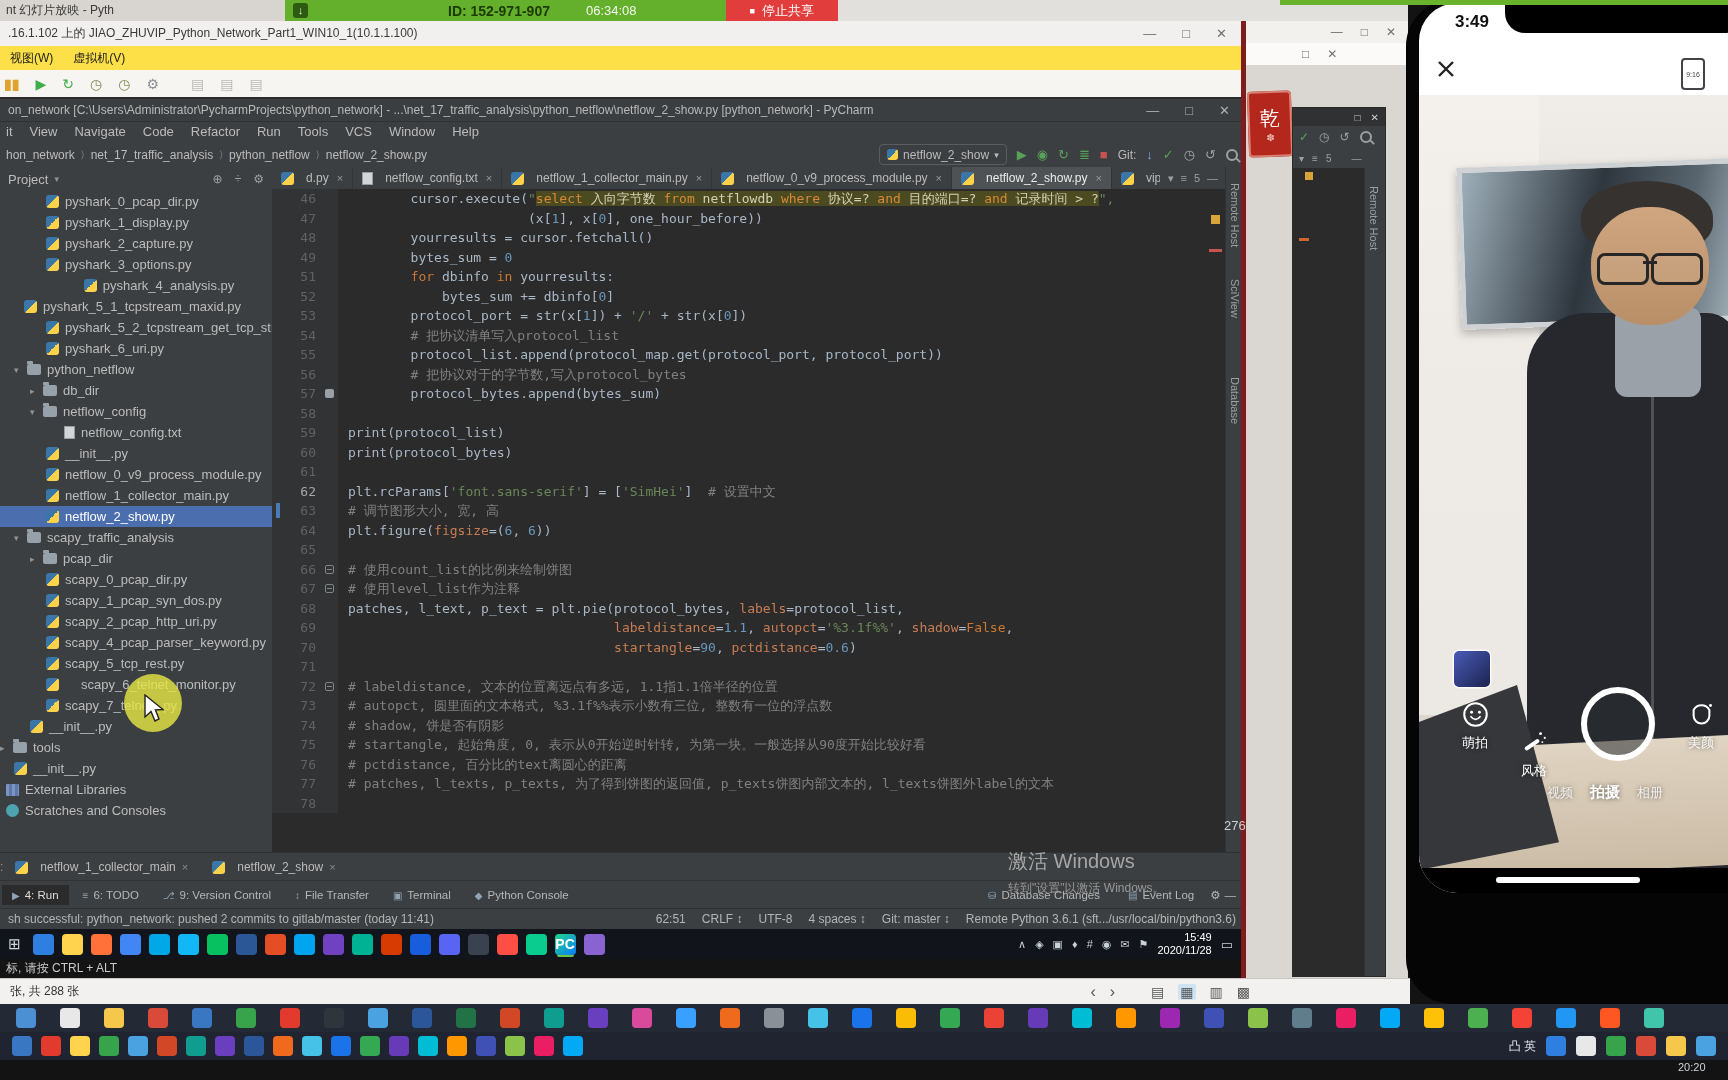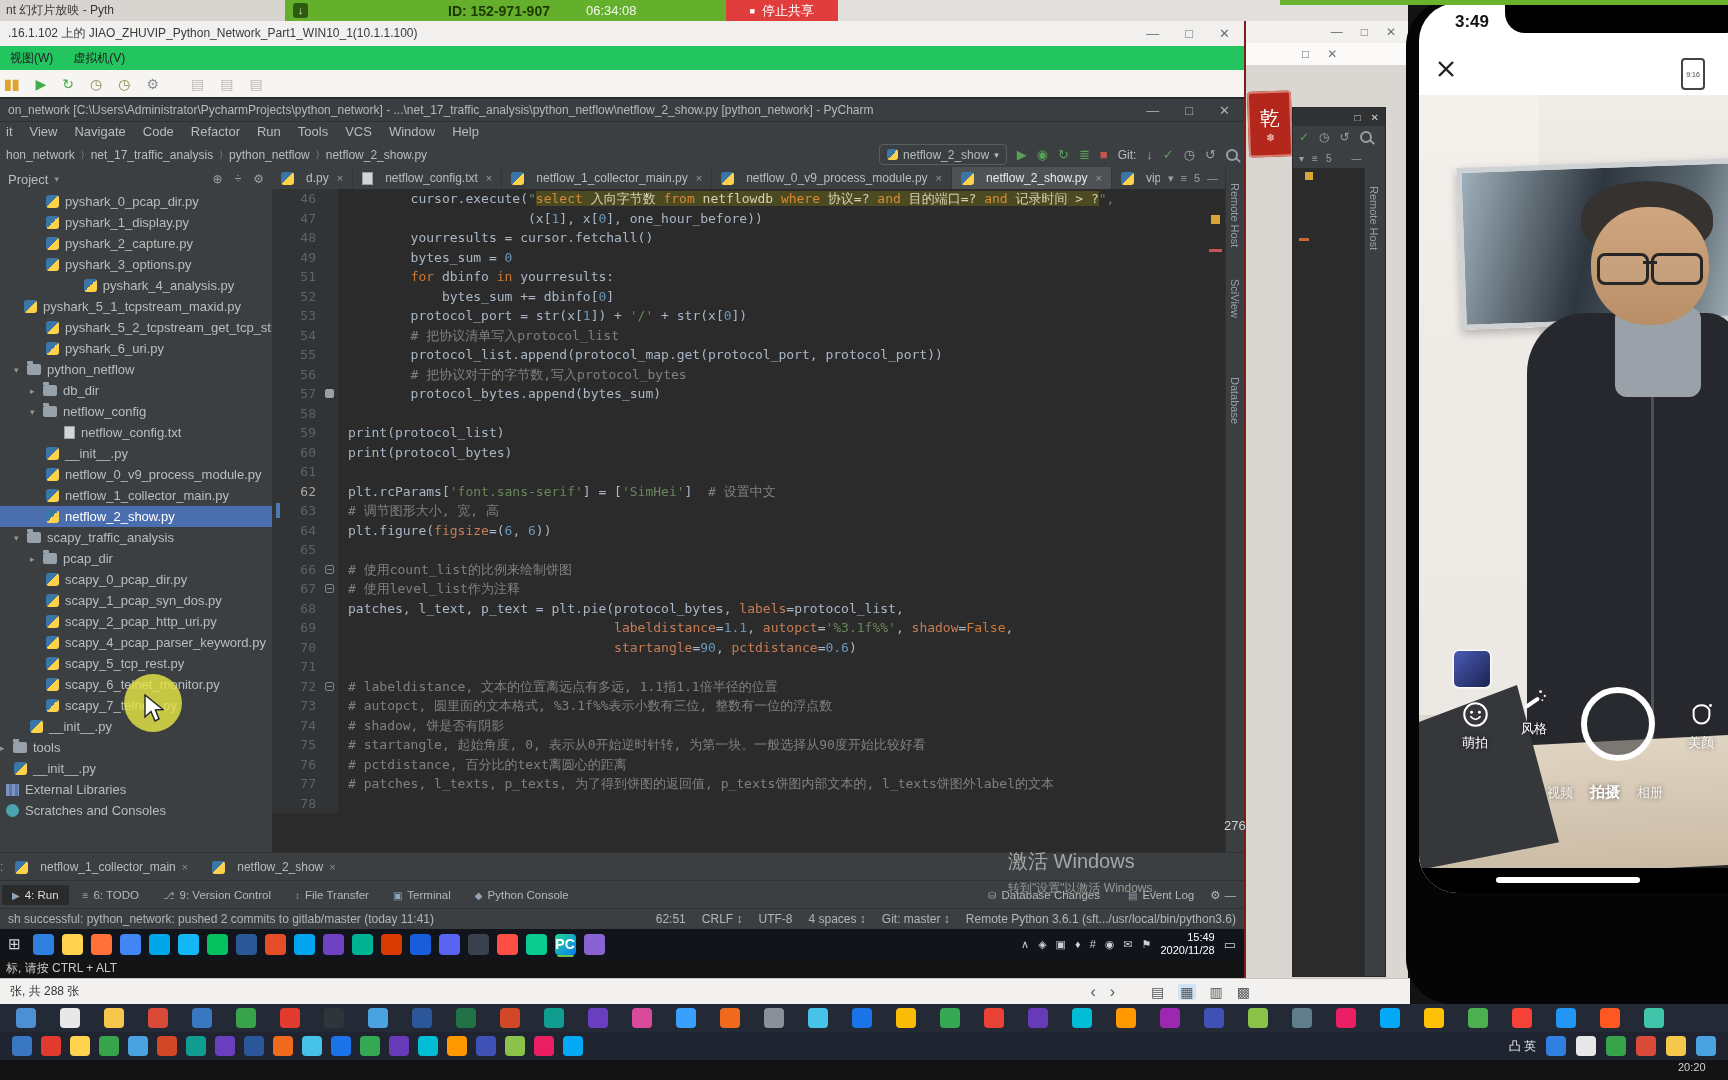--- a/index.html
+++ b/index.html
@@ -10,25 +10,25 @@
   #top-left-frag{left:0;top:0;width:285px;height:21px;background:#d8d5d0;color:#3a3a3a;font-size:12px;line-height:21px;padding-left:6px;box-sizing:border-box;white-space:nowrap;overflow:hidden;}
   #share-bar{left:285px;top:0;width:553px;height:21px;background:#64af2c;display:flex;align-items:center;z-index:13;}
   #share-dl{width:15px;height:15px;margin-left:8px;background:#2e5b12;border-radius:3px;color:#d9f0c2;font-size:11px;line-height:15px;text-align:center;}
   #share-id{margin-left:140px;font-size:14px;font-weight:bold;color:#1d3a00;}
   #share-time{margin-left:36px;font-size:13px;color:#f2f8ec;}
   #share-stop{margin-left:auto;height:21px;background:#e23d3d;color:#fff;font-size:13px;display:flex;align-items:center;gap:7px;padding:0 24px;}
   #share-stop .sq{font-size:9px;}
   #top-right-strip{left:838px;top:0;width:570px;height:21px;background:#e2e0dd;}
   #green-sliver{left:1280px;top:0;width:448px;height:5px;background:#69b22d;z-index:14;}
   
-  #vmwin{left:0;top:21px;width:1246px;height:957px;background:#f1efec;border-right:2px solid #7f1d1d;box-sizing:border-box;}
+  #vmwin{left:0;top:21px;width:1246px;height:957px;background:#f1efec;border-right:5px solid #7f1d1d;box-sizing:border-box;}
   #vm-title{position:absolute;left:0;top:0;right:0;height:25px;background:#f2f0ee;border-bottom:1px solid #dedcd8;display:flex;align-items:center;font-size:12px;color:#3a3a3a;padding-left:8px;}
   .winctl{margin-left:auto;display:flex;gap:26px;padding-right:14px;color:#6f6f6f;font-size:13px;}
   .winctl span{cursor:default;}
-  #vm-menu{position:absolute;left:0;top:25px;right:0;height:24px;background:#22c55e;border-bottom:1px solid #dddbd7;display:flex;gap:20px;align-items:center;padding-left:10px;font-size:12px;color:#222;}
+  #vm-menu{position:absolute;left:0;top:25px;right:0;height:24px;background:#fde047;border-bottom:1px solid #dddbd7;display:flex;gap:20px;align-items:center;padding-left:10px;font-size:12px;color:#222;}
   #vm-tools{position:absolute;left:0;top:49px;right:0;height:27px;background:#f7f5f2;border-bottom:1px solid #d8d5d1;display:flex;align-items:center;gap:16px;padding-left:4px;font-size:14px;}
   #vm-screen{position:absolute;left:0;top:76px;right:0;bottom:19px;background:#2b2b2b;overflow:hidden;}
   #vm-hint{position:absolute;left:0;bottom:0;right:0;height:19px;background:#141414;color:#c9c9c9;font-size:12px;line-height:19px;padding-left:6px;}
   
   #pc{position:absolute;left:0;top:2px;width:1244px;height:830px;background:#3c3f41;}
   #pc-title{position:absolute;left:0;top:0;right:0;height:22px;background:#3b3e40;border-bottom:1px solid #2f3234;display:flex;align-items:center;font-size:12px;color:#b8b8b8;padding-left:8px;white-space:nowrap;overflow:hidden;}
   #pc-title .winctl{color:#b0b0b0;}
   #pc-menu{position:absolute;left:0;top:22px;right:0;height:21px;display:flex;gap:17px;align-items:center;padding-left:6px;font-size:13px;color:#bbb;}
   #pc-nav{position:absolute;left:0;top:43px;right:0;height:25px;border-bottom:1px solid #323232;display:flex;align-items:center;font-size:12px;color:#bbb;padding:0 6px;}
   #crumbs{display:flex;align-items:center;gap:6px;white-space:nowrap;}
@@ -144,21 +144,21 @@
   .glasses i.l{left:0;} .glasses i.r{right:6px;}
   .glasses::after{content:"";position:absolute;left:46px;top:8px;width:14px;height:3px;background:#262626;}
   .shirt{position:absolute;left:196px;top:212px;width:86px;height:90px;background:#9aa1a8;border-radius:12px;}
   .body{position:absolute;left:108px;top:218px;width:210px;height:560px;background:#26282d;border-radius:60px 30px 0 0;}
   .zip{position:absolute;left:124px;top:62px;width:3px;height:430px;background:#4e5257;}
   .desk{position:absolute;left:0;top:648px;width:100%;height:130px;background:linear-gradient(180deg,#e0d4c2,#cabba5);transform:skewY(-3deg);}
   .laptop{position:absolute;left:0;top:590px;width:140px;height:185px;background:#35373b;clip-path:polygon(0 20%,70% 0,100% 85%,0 100%);}
   #thumb{position:absolute;left:35px;top:556px;width:36px;height:36px;border-radius:5px;background:linear-gradient(135deg,#4a5bb5,#1b2350);box-shadow:0 0 0 1.5px rgba(255,255,255,.8);}
   .ctl{position:absolute;width:44px;display:flex;flex-direction:column;align-items:center;gap:6px;color:#fff;font-size:13px;text-shadow:0 0 5px rgba(0,0,0,.6);}
   #ctl-smile{left:34px;top:606px;}
-  #ctl-wand{left:93px;top:590px;}
+  #ctl-wand{left:93px;top:632px;}
   #ctl-face{left:260px;top:606px;}
   #shutter{position:absolute;left:162px;top:592px;width:74px;height:74px;border-radius:50%;border:6px solid #fff;background:rgba(40,44,50,.55);box-sizing:border-box;}
   #modes{position:absolute;left:128px;top:688px;display:flex;gap:17px;align-items:baseline;color:rgba(250,250,250,.92);font-size:13px;text-shadow:0 0 5px rgba(0,0,0,.55);}
   #modes .on{font-size:15px;font-weight:700;color:#fff;}
   #screen-bottom{position:absolute;left:0;bottom:0;width:100%;height:25px;background:#000;}
   #homepill{position:absolute;left:77px;top:9px;width:144px;height:6px;border-radius:4px;background:#fff;}
   
   #spot{left:124px;top:674px;width:58px;height:58px;border-radius:50%;background:rgba(233,233,70,.8);z-index:30;}
   #cursor{left:143px;top:694px;z-index:31;}
   .toolico{display:inline-flex;align-items:center;justify-content:center;}
@@ -359,21 +359,21 @@
                   <span>scapy_2_pcap_http_uri.py</span>
                 </div>
                 <div class="trow" style="padding-left: 46px;">
                   <span class="ic ic-py"></span>
                   <span>scapy_4_pcap_parser_keyword.py</span>
                 </div>
                 <div class="trow" style="padding-left: 46px;">
                   <span class="ic ic-py"></span>
                   <span>scapy_5_tcp_rest.py</span>
                 </div>
-                <div class="trow" style="padding-left: 46px;">
+                <div class="trow" style="padding-left: 46px; gap: 16px;">
                   <span class="ic ic-py"></span>
                   <span>scapy_6_telnet_monitor.py</span>
                 </div>
                 <div class="trow" style="padding-left: 46px;">
                   <span class="ic ic-py"></span>
                   <span>scapy_7_telnet_.py</span>
                 </div>
                 <div class="trow" style="padding-left: 30px;">
                   <span class="ic ic-py"></span>
                   <span>__init__.py</span>

